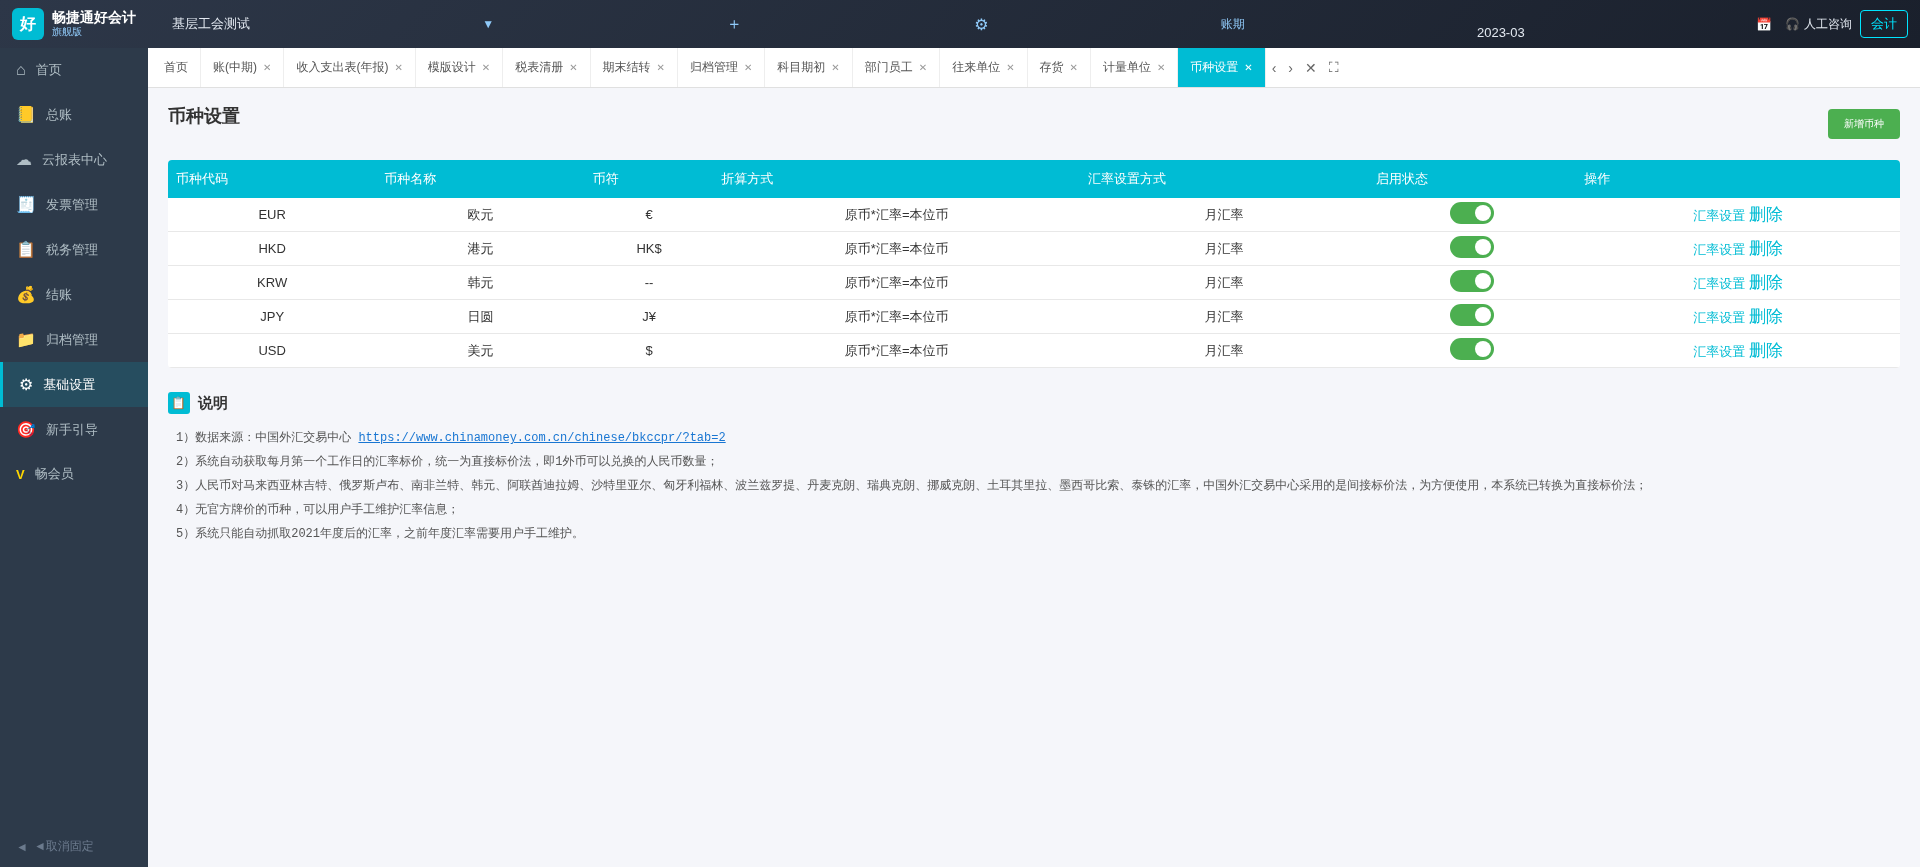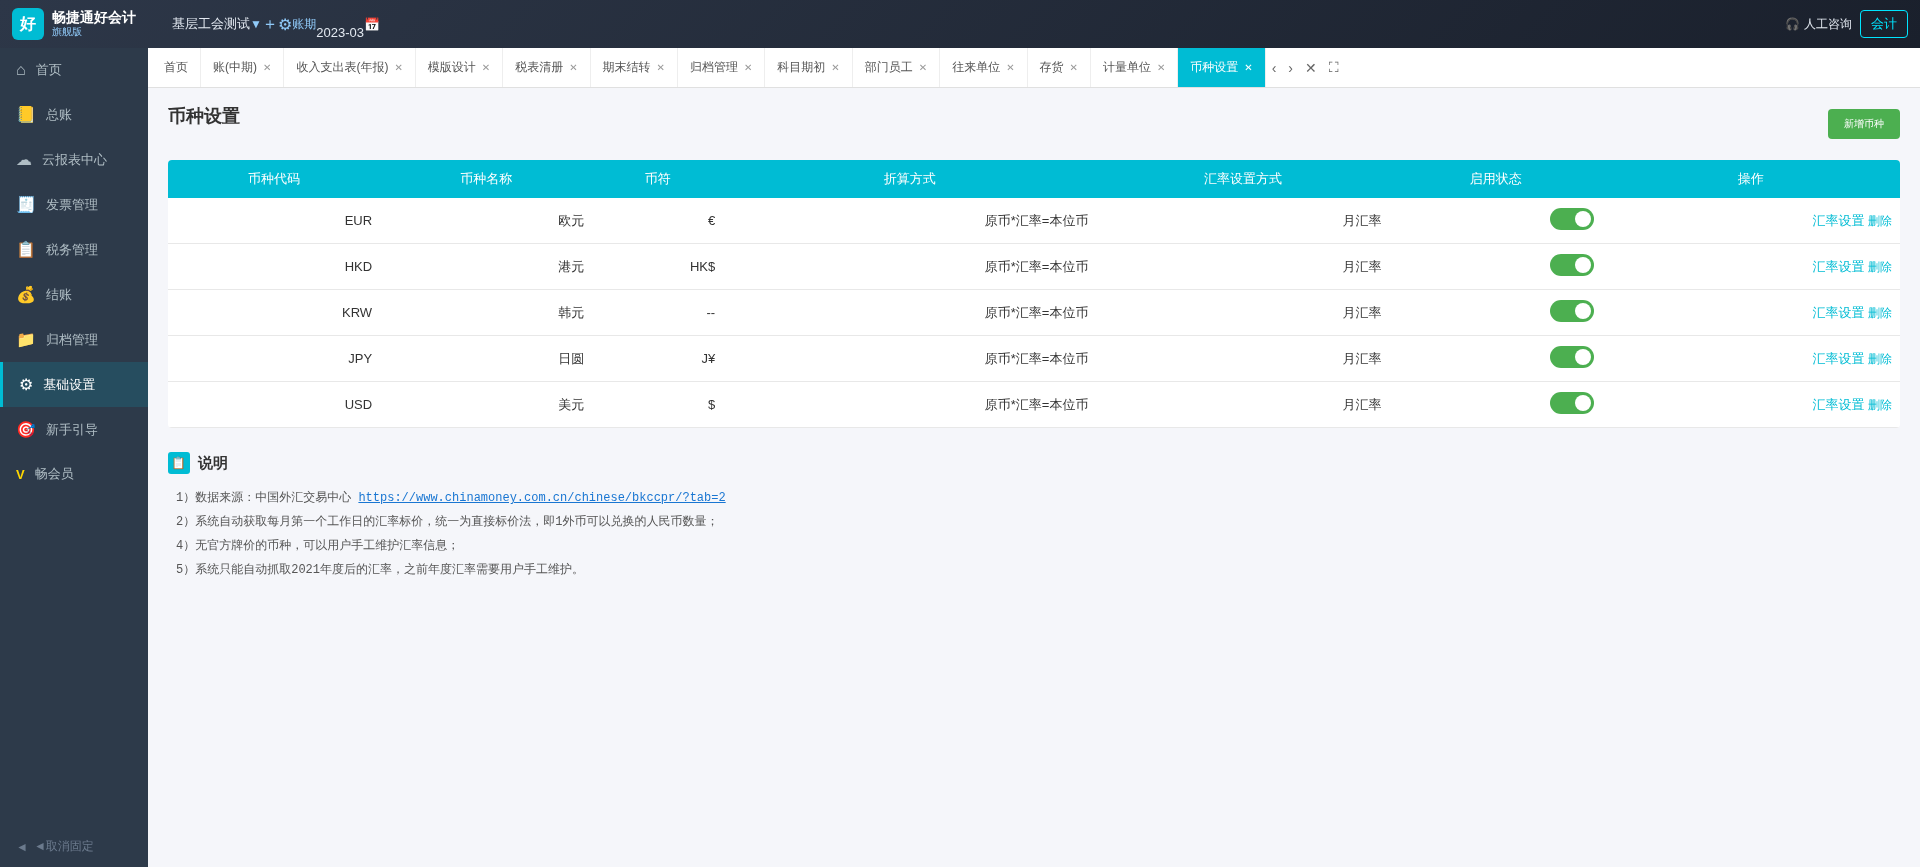--- a/index.html
+++ b/index.html
@@ -9,21 +9,21 @@
     .top-header {
       display: flex; align-items: center; height: 48px;
       background: linear-gradient(135deg, #2d3748 0%, #1a202c 100%);
       padding: 0 12px; flex-shrink: 0;
     }
     .logo-area { display: flex; align-items: center; width: 148px; flex-shrink: 0; }
     .logo-icon { width: 32px; height: 32px; background: #00bcd4; border-radius: 6px; display: flex; align-items: center; justify-content: center; color: white; font-size: 16px; font-weight: bold; margin-right: 8px; }
     .logo-text { color: white; font-size: 14px; font-weight: bold; line-height: 1.2; }
     .logo-sub { color: #90caf9; font-size: 10px; }
 
-    .workspace-area { display: flex; align-items: center; flex: 1; padding: 0 12px; }
+    .workspace-area { display: flex; align-items: center; flex: 1; padding: 0 12px; justify-content: space-between; }
     .workspace-name { color: #e2e8f0; font-size: 13px; cursor: pointer; }
     .workspace-dropdown { color: #90caf9; cursor: pointer; font-size: 12px; }
     .icon-btn { color: #90caf9; cursor: pointer; font-size: 16px; }
     .period-label { color: #90caf9; font-size: 12px; }
     .period-value { color: #e2e8f0; font-size: 13px; margin-top: 16px; }
     .calendar-icon { color: #00bcd4; cursor: pointer; }
 
     .header-right { display: flex; align-items: center; gap: 8px; }
     .support-btn { display: flex; align-items: center; gap: 4px; color: #e2e8f0; font-size: 12px; cursor: pointer; }
     .acct-btn { background: transparent; border: 1.5px solid #00e5ff; color: #00e5ff; padding: 4px 10px; border-radius: 4px; font-size: 13px; cursor: pointer; }
@@ -69,36 +69,36 @@
     
     .page-content { flex: 1; overflow-y: auto; padding: 16px 20px; }
 
     .page-title { font-size: 18px; color: #333; font-weight: bold; margin-bottom: 16px; }
 
     
     .currency-table { width: 100%; border-collapse: collapse; background: #fff; border-radius: 4px; overflow: hidden; }
     .currency-table thead tr { background: #00bcd4; }
     .currency-table thead th {
       color: #fff; font-size: 13px; font-weight: normal;
-      padding: 10px 8px; text-align: center; border: none;
+      padding: 10px 8px; text-align: left; border: none;
     }
     .currency-table tbody tr { border-bottom: 1px solid #e8e8e8; }
-    .currency-table tbody td { padding: 10px 8px; text-align: right; font-size: 13px; color: #333; }
+    .currency-table tbody td { padding: 4px 8px; text-align: center; font-size: 13px; color: #333; }
 
     .toggle-switch {
       display: inline-block; width: 44px; height: 22px;
       background: #4caf50; border-radius: 11px; position: relative; cursor: pointer;
     }
     .toggle-switch::after {
       content: ''; position: absolute; right: 3px; top: 3px;
       width: 16px; height: 16px; background: white; border-radius: 50%;
     }
 
     .action-link { color: #00bcd4; cursor: pointer; font-size: 13px; text-decoration: none; }
-    .action-delete { color: #00bcd4; cursor: pointer; font-size: 12px; }
+    .action-delete { color: #00bcd4; cursor: pointer; font-size: 17px; }
 
     
     .notes-section { margin-top: 24px; }
     .notes-header { display: flex; align-items: center; gap: 8px; font-size: 15px; color: #333; font-weight: bold; margin-bottom: 12px; }
     .notes-icon { width: 22px; height: 22px; background: #00bcd4; border-radius: 3px; display: flex; align-items: center; justify-content: center; color: white; font-size: 12px; }
     .notes-list { padding-left: 8px; font-family: Liberation Mono, monospace; }
     .notes-item { font-size: 12px; color: #555; line-height: 2; }
     .notes-link { color: #1976d2; text-decoration: underline; cursor: pointer; }
   </style>
 </head>
@@ -334,19 +334,20 @@
       </table>
 
       <div class="notes-section">
         <div class="notes-header">
           <div class="notes-icon">📋</div>
           <span>说明</span>
         </div>
         <div class="notes-list" id="notes-list">
         <div class="notes-item">1）数据来源：中国外汇交易中心 <a class="notes-link" href="#">https://www.chinamoney.com.cn/chinese/bkccpr/?tab=2</a></div>
             <div class="notes-item">2）系统自动获取每月第一个工作日的汇率标价，统一为直接标价法，即1外币可以兑换的人民币数量；</div>
+            <div class="notes-item">3）人民币对马来西亚林吉特、俄罗斯卢布、南非兰特、韩元、阿联酋迪拉姆、沙特里亚尔、匈牙利福林、波兰兹罗提、丹麦克朗、瑞典克朗、挪威克朗、土耳其里拉、墨西哥比索、泰铢的汇率，中国外汇交易中心采用的是间接标价法，为方便使用，本系统已转换为直接标价法；</div>
             <div class="notes-item">4）无官方牌价的币种，可以用户手工维护汇率信息；</div>
             <div class="notes-item">5）系统只能自动抓取2021年度后的汇率，之前年度汇率需要用户手工维护。</div>
           </div>
       </div>
     </div>
   </div>
 </div>
 
 </body></html>

